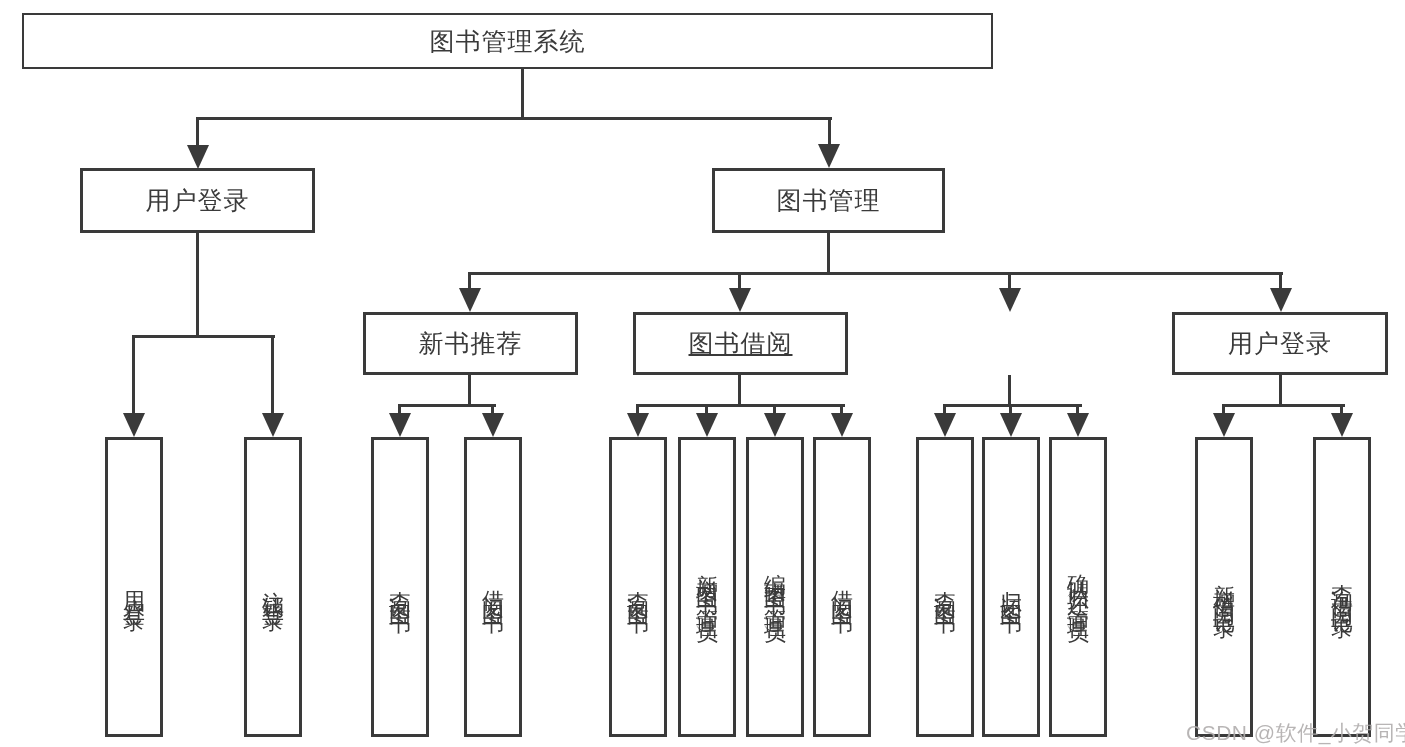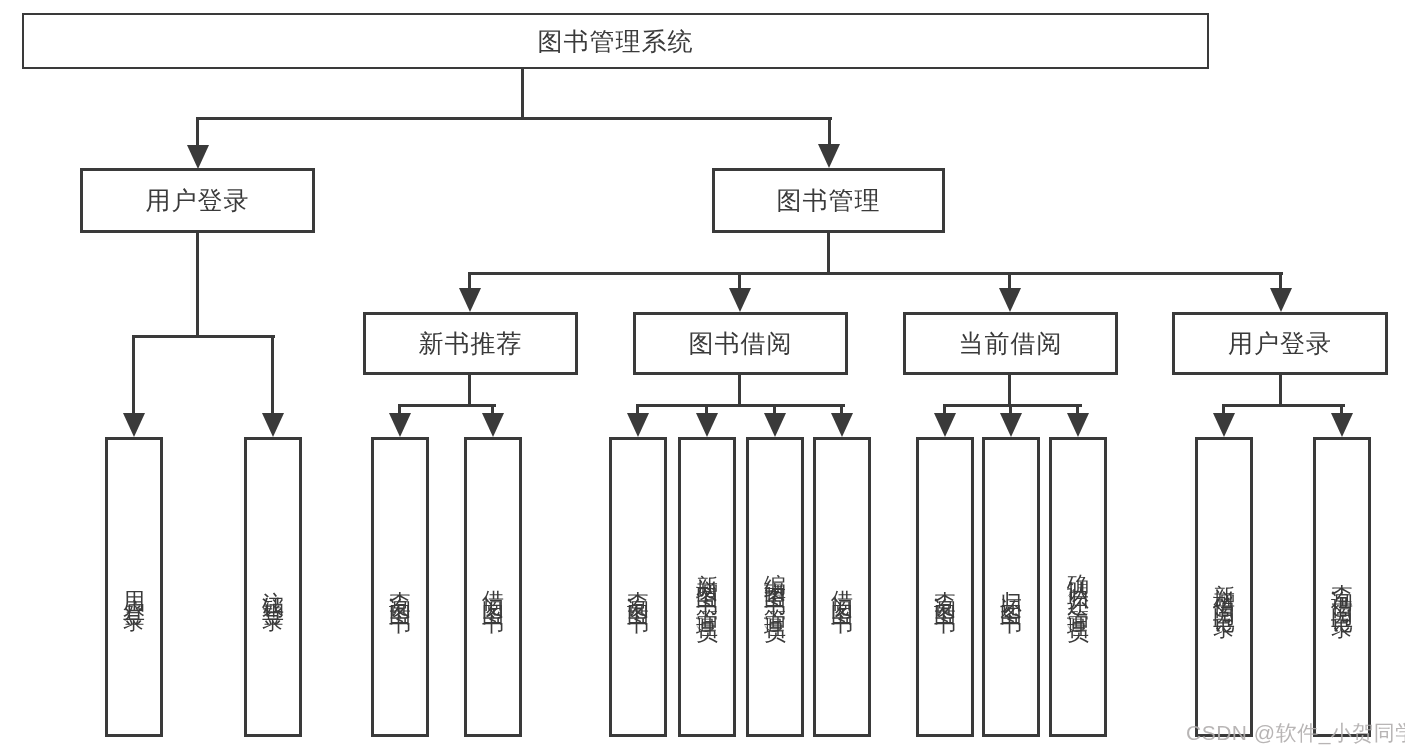--- a/index.html
+++ b/index.html
@@ -48,31 +48,30 @@
     opacity: 0.9;
     white-space: nowrap;
     z-index: 5;
   }
 </style>
 </head>
 <body>
 
 <div class="canvas">
 
-  <div class="box hbox rootbox" style="left:22px; top:13px; width:1187px; height:56px;">图书管理系统</div>
+  <div class="box hbox rootbox" style="left:22px; top:13px; width:971px; height:56px;">图书管理系统</div>
 
   <div class="box hbox" style="left:80px; top:168px; width:235px; height:65px;">用户登录</div>
 
   <div class="box hbox" style="left:363px; top:312px; width:215px; height:63px;">新书推荐</div>
 
   <div class="box hbox" style="left:712px; top:168px; width:233px; height:65px;">图书管理</div>
 
-  <div class="box hbox" style="left:633px; top:312px; width:215px; height:63px;">图书借阅</div>
+  <div class="box hbox" style="left:633px; top:312px; width:215px; height:63px;text-decoration:underline;">图书借阅</div>
 
-  <div class="box hbox" style="left:903px; top:312px; width:215px; height:63px;">当前借阅</div>
 
   <div class="box hbox" style="left:1172px; top:312px; width:216px; height:63px;">用户登录</div>
 
   <div class="box vbox" style="left:105px; top:437px; width:58px; height:300px;">用户登录</div>
 
   <div class="box vbox" style="left:244px; top:437px; width:58px; height:300px;">注销登录</div>
 
   <div class="box vbox" style="left:371px; top:437px; width:58px; height:300px;">查询图书</div>
 
   <div class="box vbox" style="left:464px; top:437px; width:58px; height:300px;">借阅图书</div>

